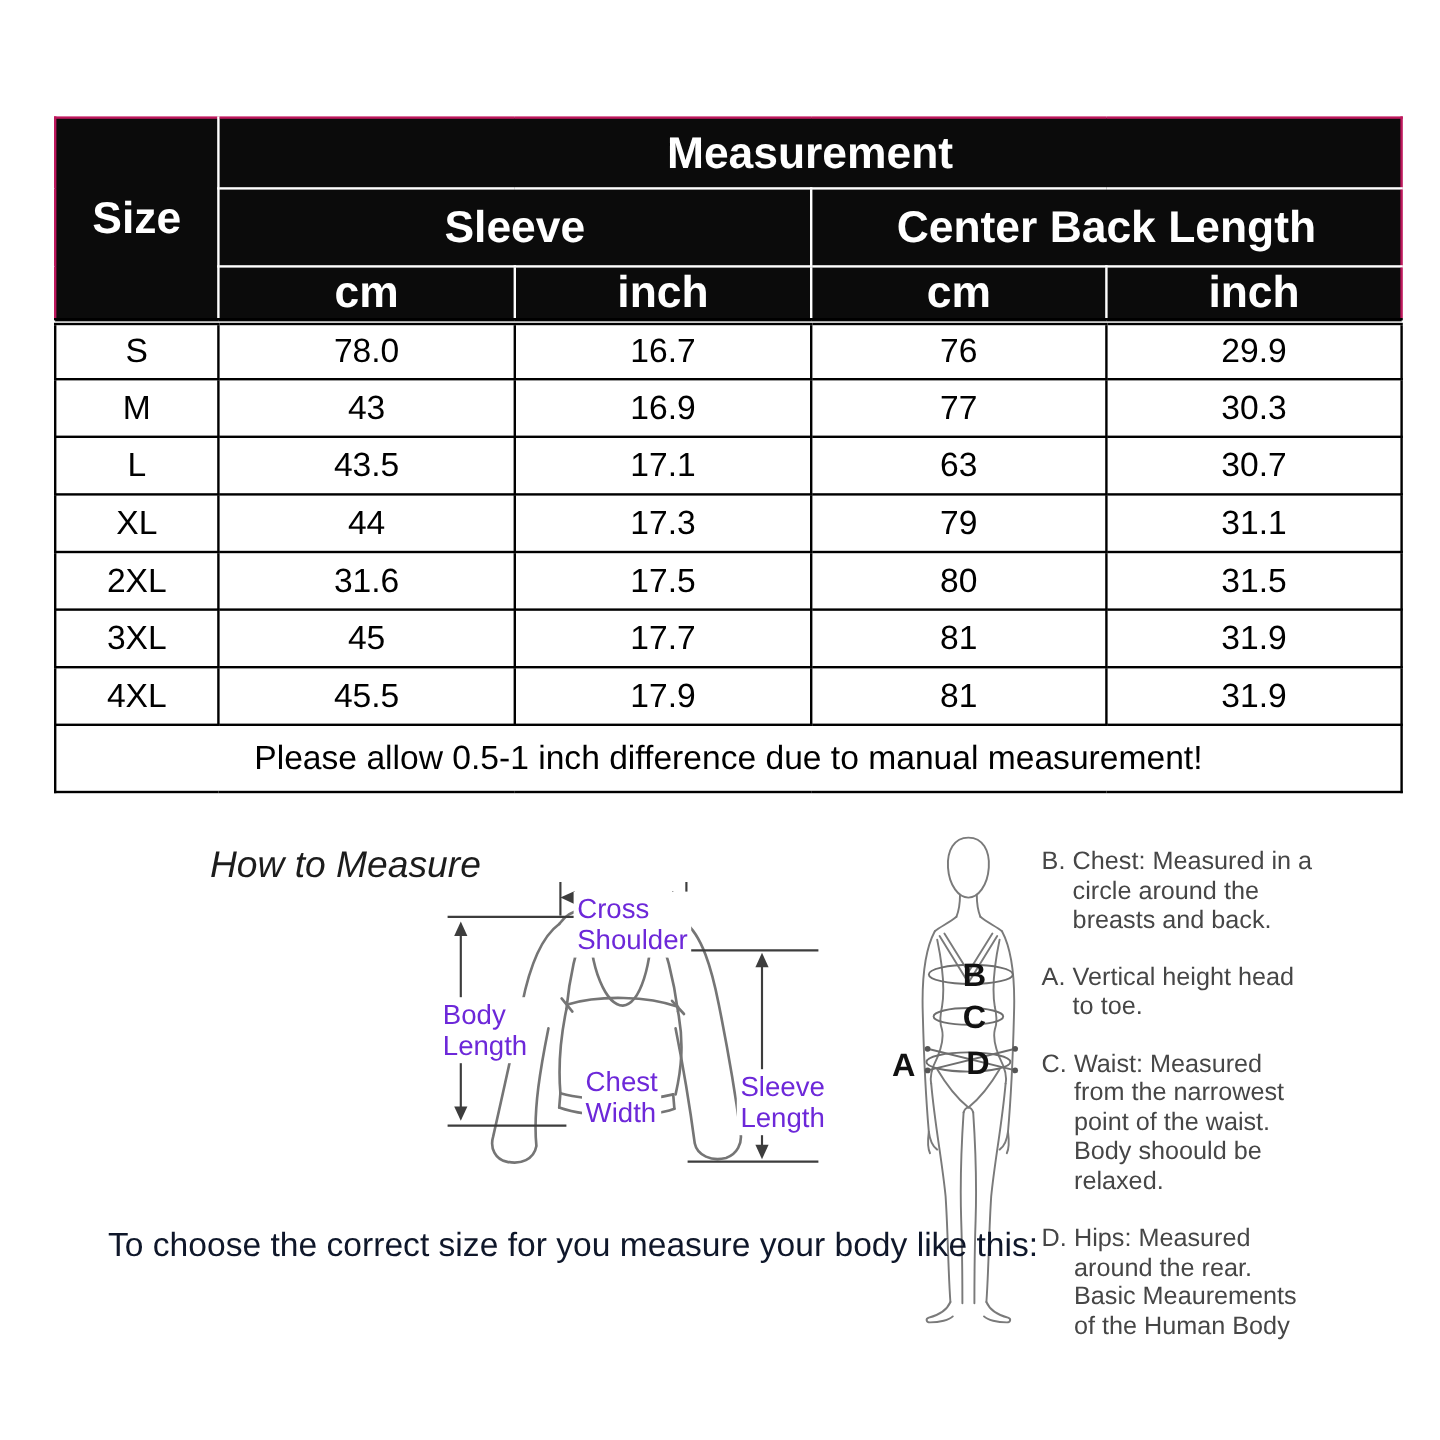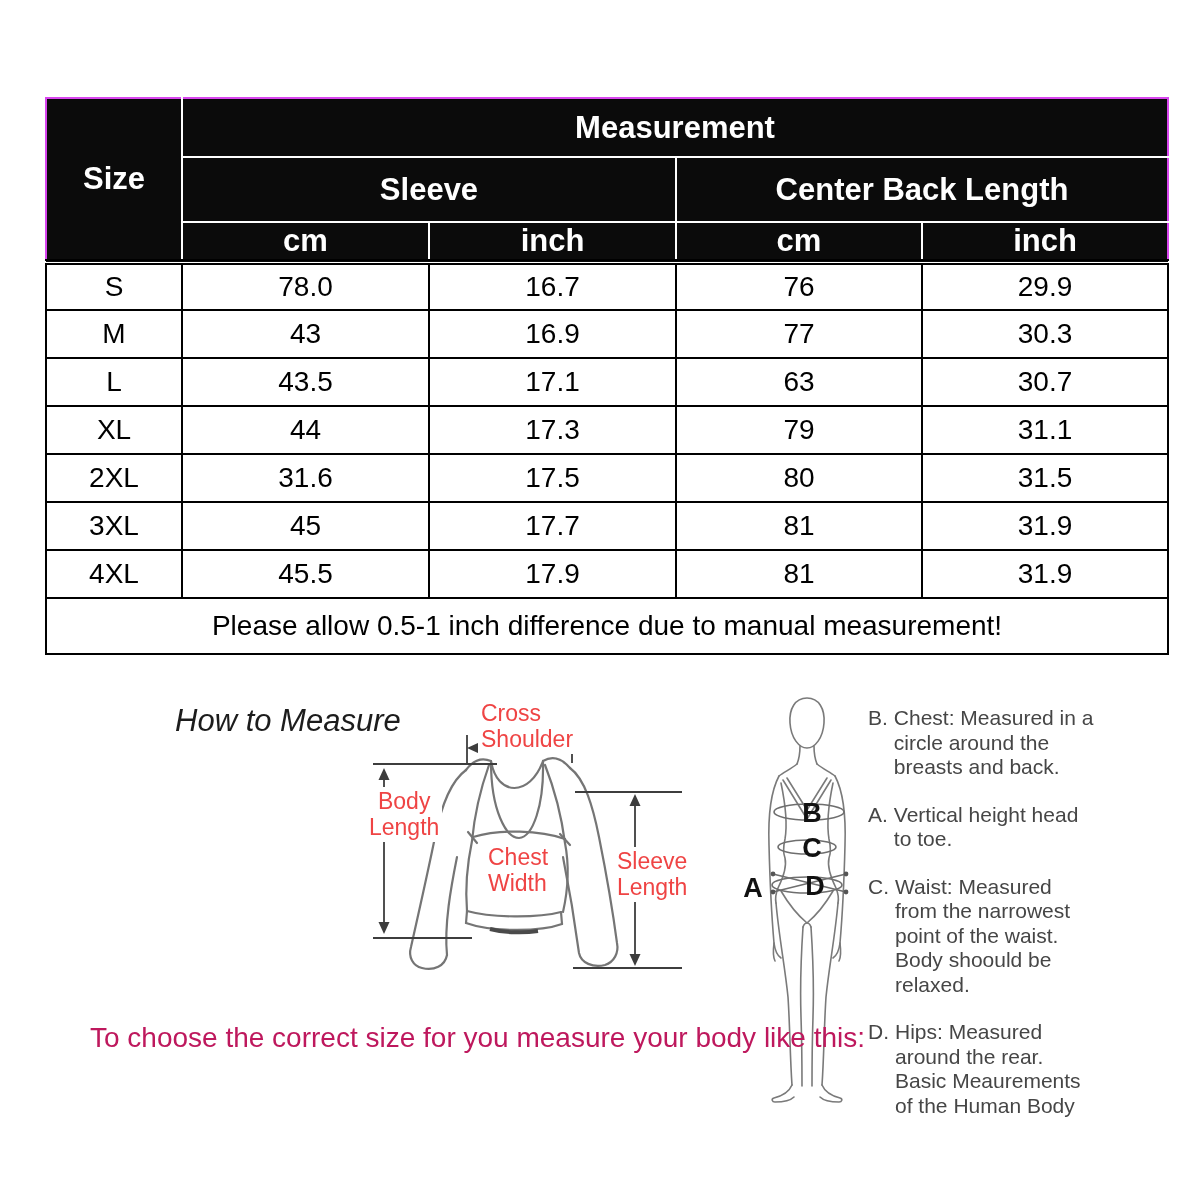--- a/index.html
+++ b/index.html
@@ -2,38 +2,38 @@
 <html><head>
 <meta charset="utf-8">
 <style>
   html,body{margin:0;padding:0;background:#fff;}
   .canvas{position:relative;width:1200px;height:1200px;background:#fff;overflow:hidden;
           font-family:"Liberation Sans", sans-serif;color:#000;}
 
   
   table.size-table{position:absolute;left:45px;top:97px;width:1122px;
       border-collapse:collapse;table-layout:fixed;border:2px solid #000;background:#fff;}
-  table.size-table th{background:#0b0b0b;color:#fff;border:2px solid #d946ef;
-      font-weight:bold;font-size:31px;text-align:center;vertical-align:middle;padding:0;}
+  table.size-table th{background:#0b0b0b;color:#fff;border:2px solid #be185d;
+      font-weight:bold;font-size:37px;text-align:center;vertical-align:middle;padding:0;}
   table.size-table td{border:2px solid #000;font-size:28px;text-align:center;
       vertical-align:middle;padding:0;background:#fff;}
   tr.hr1{height:59px;} tr.hr2{height:65px;} tr.hr3{height:37px;}
   tr.dr{height:48px;} tr.fr{height:56px;}
   th.size-head{font-size:30px;}
   .b-r-white{border-right-color:#fff !important;margin-left:44px;}
   .b-b-white{border-bottom-color:#fff !important;}
   tr.first-data td{border-top:6px double #000;}
   td.note-cell{font-size:28px;}
 
   
   .htm-title{position:absolute;left:175px;top:703px;font-size:31px;color:#1c1c1c;font-style:italic;}
-  .bottom-text{position:absolute;left:90px;top:1022px;font-size:28px;color:#be185d;}
-
-  .diagram-label{position:absolute;font-size:23px;line-height:1.15;color:#ef4444;
-      background:#fff;white-space:pre-line;padding:1px 3px;}
+  .bottom-text{position:absolute;left:90px;top:1022px;font-size:28px;color:#0f172a;}
+
+  .diagram-label{position:absolute;font-size:23px;line-height:1.15;color:#6d28d9;
+      background:#fff;white-space:pre-line;padding:1px 3px;margin-top:44px;}
 
   .shirt-svg{position:absolute;left:360px;top:685px;}
   .figure-wrap{position:absolute;left:745px;top:695px;width:120px;height:415px;}
   .figure-wrap svg{position:absolute;left:0;top:0;}
   .fig-letter{position:absolute;font-size:27px;font-weight:bold;color:#111;
       transform:translateX(-50%);line-height:1;}
 
   .notes{position:absolute;left:868px;top:706px;width:270px;font-size:21px;
       line-height:24.5px;color:#464646;}
   .note{margin:0 0 23px 0;}
@@ -163,21 +163,21 @@
       <path d="M212 63 l-12 -5.5 v11 z"></path>
       <path d="M24 83 l-5.5 12 h11 z"></path>
       <path d="M24 249 l-5.5 -12 h11 z"></path>
       <path d="M275 109 l-5.5 12 h11 z"></path>
       <path d="M275 281 l-5.5 -12 h11 z"></path>
     </g>
   </svg>
 
   <div class="diagram-label" style="left:478px;top:699px;">Cross
 Shoulder</div>
-  <div class="diagram-label" style="left:366px;top:787px;text-align:center;">Body
+  <div class="diagram-label" style="left:366px;top:787px;">Body
 Length</div>
   <div class="diagram-label" style="left:485px;top:843px;">Chest
 Width</div>
   <div class="diagram-label" style="left:614px;top:847px;">Sleeve
 Length</div>
 
   <div class="figure-wrap">
     <svg width="120" height="415" viewBox="0 0 120 415">
       <g stroke="#7a7a7a" stroke-width="1.6" fill="none" stroke-linecap="round" stroke-linejoin="round">
         <path d="M62 3 C74 3 80 14 79 28 C78 43 70 53 62 53 C54 53 46 43 45 28 C44 14 50 3 62 3"></path>

